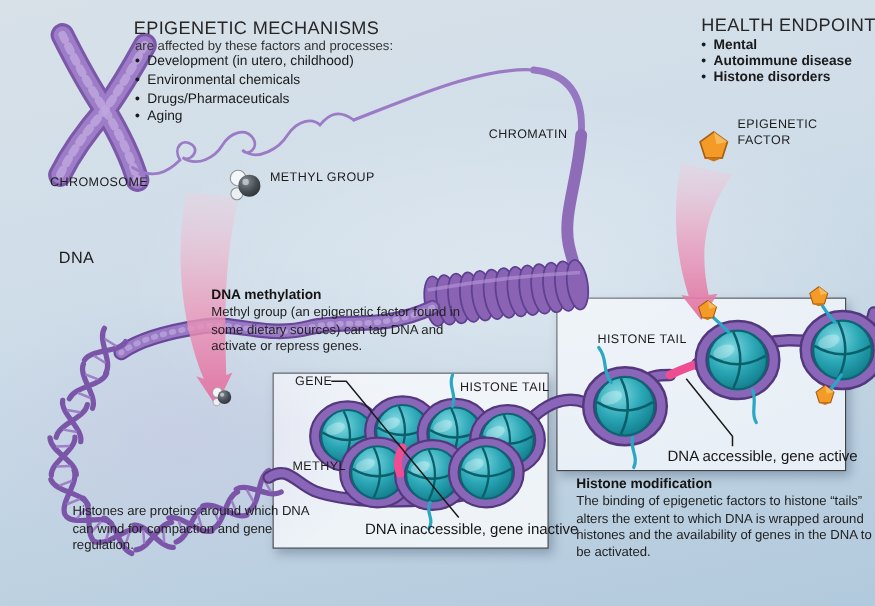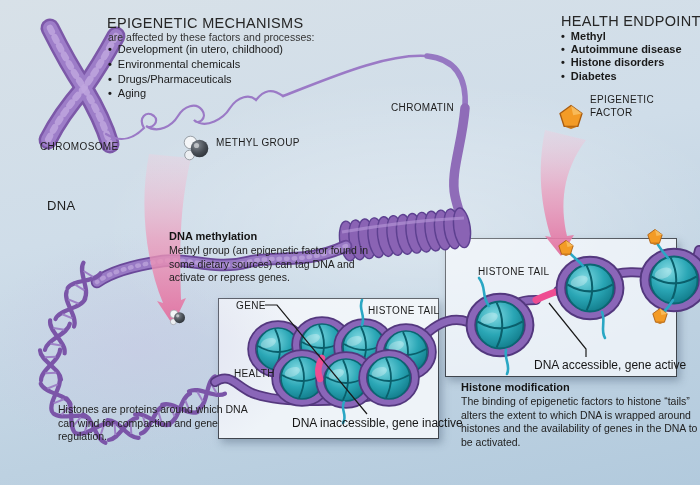--- a/index.html
+++ b/index.html
@@ -225,44 +225,43 @@
   <div class="sub" style="left:108px;top:31px;">are affected by these factors and processes:</div>
   <ul class="blist" style="left:108px;top:42px;">
     <li><span class="b">Development</span> <span>(in utero, childhood)</span></li>
     <li><span class="b">Environmental chemicals</span> <span></span></li>
     <li><span class="b">Drugs/Pharmaceuticals</span> <span></span></li>
     <li><span class="b">Aging</span> <span></span></li>
   </ul>
 
   <div class="ttl" style="left:561px;top:13px;">HEALTH ENDPOINTS</div>
   <ul class="blist ep" style="left:561px;top:30px;">
-    <li>Methyl</li>
+    <li>Mental</li>
     <li>Autoimmune disease</li>
     <li>Histone disorders</li>
-    <li>Diabetes</li>
   </ul>
 
   <div class="lbl" style="left:40px;top:141px;">CHROMOSOME</div>
   <div class="lbl" style="left:216px;top:137px;">METHYL GROUP</div>
   <div class="lbl" style="left:391px;top:102px;">CHROMATIN</div>
   <div class="lbl b" style="left:47px;top:198px;font-size:13px;">DNA</div>
   <div class="lbl wraplbl" style="left:590px;top:93px;width:82px;">EPIGENETIC FACTOR</div>
 
   <div class="txtblock" style="left:169px;top:230px;width:222px;">
     <h4>DNA methylation</h4>
     <p>Methyl group (an epigenetic factor found in some dietary sources) can tag DNA and activate or repress genes.</p>
   </div>
 
   <div class="txtblock" style="left:58px;top:403px;width:190px;">
     <p>Histones are proteins around which DNA can wind for compaction and gene regulation.</p>
   </div>
 
   <div class="lbl" style="left:236px;top:300px;">GENE</div>
   <div class="lbl" style="left:368px;top:305px;">HISTONE TAIL</div>
-  <div class="lbl" style="left:234px;top:368px;">HEALTH</div>
+  <div class="lbl" style="left:234px;top:368px;">METHYL</div>
   <div class="cap" style="left:292px;top:416px;">DNA inaccessible, gene inactive</div>
 
   <div class="lbl" style="left:478px;top:266px;">HISTONE TAIL</div>
   <div class="cap" style="left:534px;top:358px;">DNA accessible, gene active</div>
 
   <div class="txtblock" style="left:461px;top:381px;width:238px;">
     <h4>Histone modification</h4>
     <p>The binding of epigenetic factors to histone “tails” alters the extent to which DNA is wrapped around histones and the availability of genes in the DNA to be activated.</p>
   </div>
 

